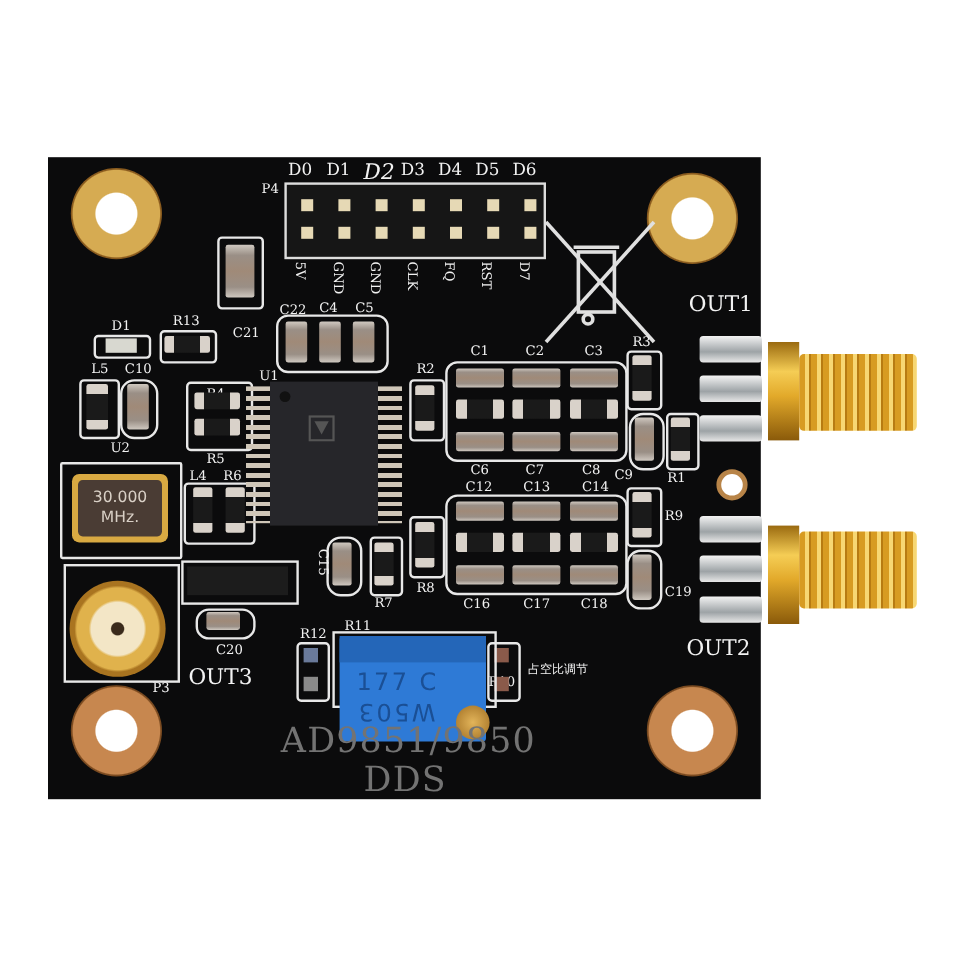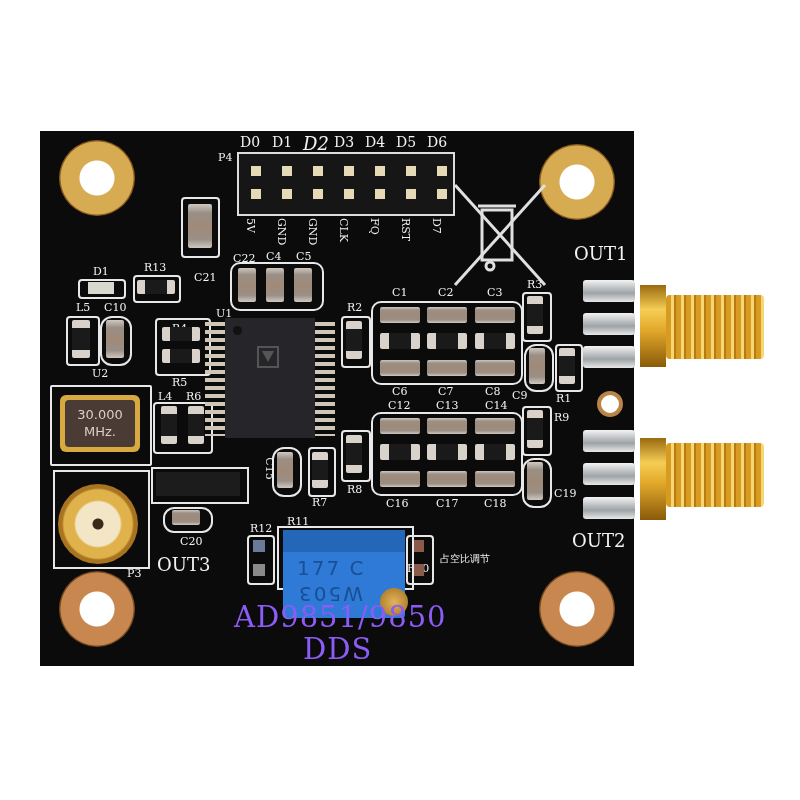--- a/index.html
+++ b/index.html
@@ -19,21 +19,21 @@
   .hpin{position:absolute;width:10px;height:10px;background:#e6d9b5;}
   .sma{position:absolute;background:linear-gradient(#9a6a10,#f5cd55 30%,#e2a92a 55%,#8a5a0a);}
   .thread{position:absolute;background:repeating-linear-gradient(90deg,#d79b22 0 5px,#f7d773 5px 8px,#b77b12 8px 10px);border-radius:4px;}
   .tab{position:absolute;width:52px;height:22px;background:linear-gradient(#f3f3f3,#9da3a6 60%,#e8e8e8);border-radius:3px;}
   .xtal{position:absolute;left:60px;top:395px;width:80px;height:57px;background:#d8a942;border-radius:6px;}
   .xtal .inner{position:absolute;left:5px;top:5px;width:70px;height:47px;background:#4a3c34;border-radius:4px;color:#d9d0c6;font-family:"DejaVu Sans",sans-serif;font-size:13px;text-align:center;padding-top:6px;box-sizing:border-box;line-height:17px;}
   .pot{position:absolute;left:283px;top:530px;width:122px;height:88px;background:#2e7ad6;border-radius:3px;}
   .pot .top{position:absolute;left:0;top:0;width:122px;height:22px;background:#2466b8;}
   .pot .txt{position:absolute;left:14px;font-family:"DejaVu Sans",sans-serif;font-size:20px;color:#1a4f95;letter-spacing:2px;}
   .screw{position:absolute;left:380px;top:588px;width:28px;height:28px;border-radius:50%;background:radial-gradient(circle,#e2b45a,#a06e22);}
-  .title{position:absolute;color:#8b5cf6;font-family:"DejaVu Serif",serif;font-size:29px;letter-spacing:1px;white-space:nowrap;}
+  .title{position:absolute;color:#737373;font-family:"DejaVu Serif",serif;font-size:29px;letter-spacing:1px;white-space:nowrap;}
 </style>
 </head>
 <body>
 
 <div class="board"></div>
 
 <div class="hole" style="left:59px;top:140px;"></div>
 <div class="hole" style="left:539px;top:144px;"></div>
 <div class="hole rose" style="left:59px;top:571px;"></div>
 <div class="hole rose" style="left:539px;top:571px;"></div>
@@ -192,21 +192,21 @@
 <div class="res" style="left:475px;top:444px;width:40px;height:16px;"></div>
 <div class="smd" style="left:380px;top:471px;width:40px;height:16px;"></div>
 <div class="smd" style="left:427px;top:471px;width:40px;height:16px;"></div>
 <div class="smd" style="left:475px;top:471px;width:40px;height:16px;"></div>
 <div class="abs silk" style="left:386px;top:498px;">C16</div>
 <div class="abs silk" style="left:436px;top:498px;">C17</div>
 <div class="abs silk" style="left:484px;top:498px;">C18</div>
 
 <div class="outline" style="left:522px;top:406px;width:26px;height:46px;"></div>
 <div class="resv" style="left:527px;top:410px;width:16px;height:38px;"></div>
-<div class="abs silk" style="left:554px;top:412px;">R9</div>
+<div class="abs silk" style="left:554px;top:424px;">R9</div>
 <div class="outline" style="left:522px;top:458px;width:26px;height:46px;border-radius:12px;"></div>
 <div class="smd" style="left:527px;top:462px;width:16px;height:38px;"></div>
 <div class="abs silk" style="left:554px;top:488px;">C19</div>
 
 <div class="abs silk silk-lg" style="left:574px;top:245px;">OUT1</div>
 <div class="tab" style="left:583px;top:280px;"></div>
 <div class="tab" style="left:583px;top:313px;"></div>
 <div class="tab" style="left:583px;top:346px;"></div>
 <div class="sma" style="left:640px;top:285px;width:26px;height:82px;"></div>
 <div class="thread" style="left:666px;top:295px;width:98px;height:64px;"></div>

